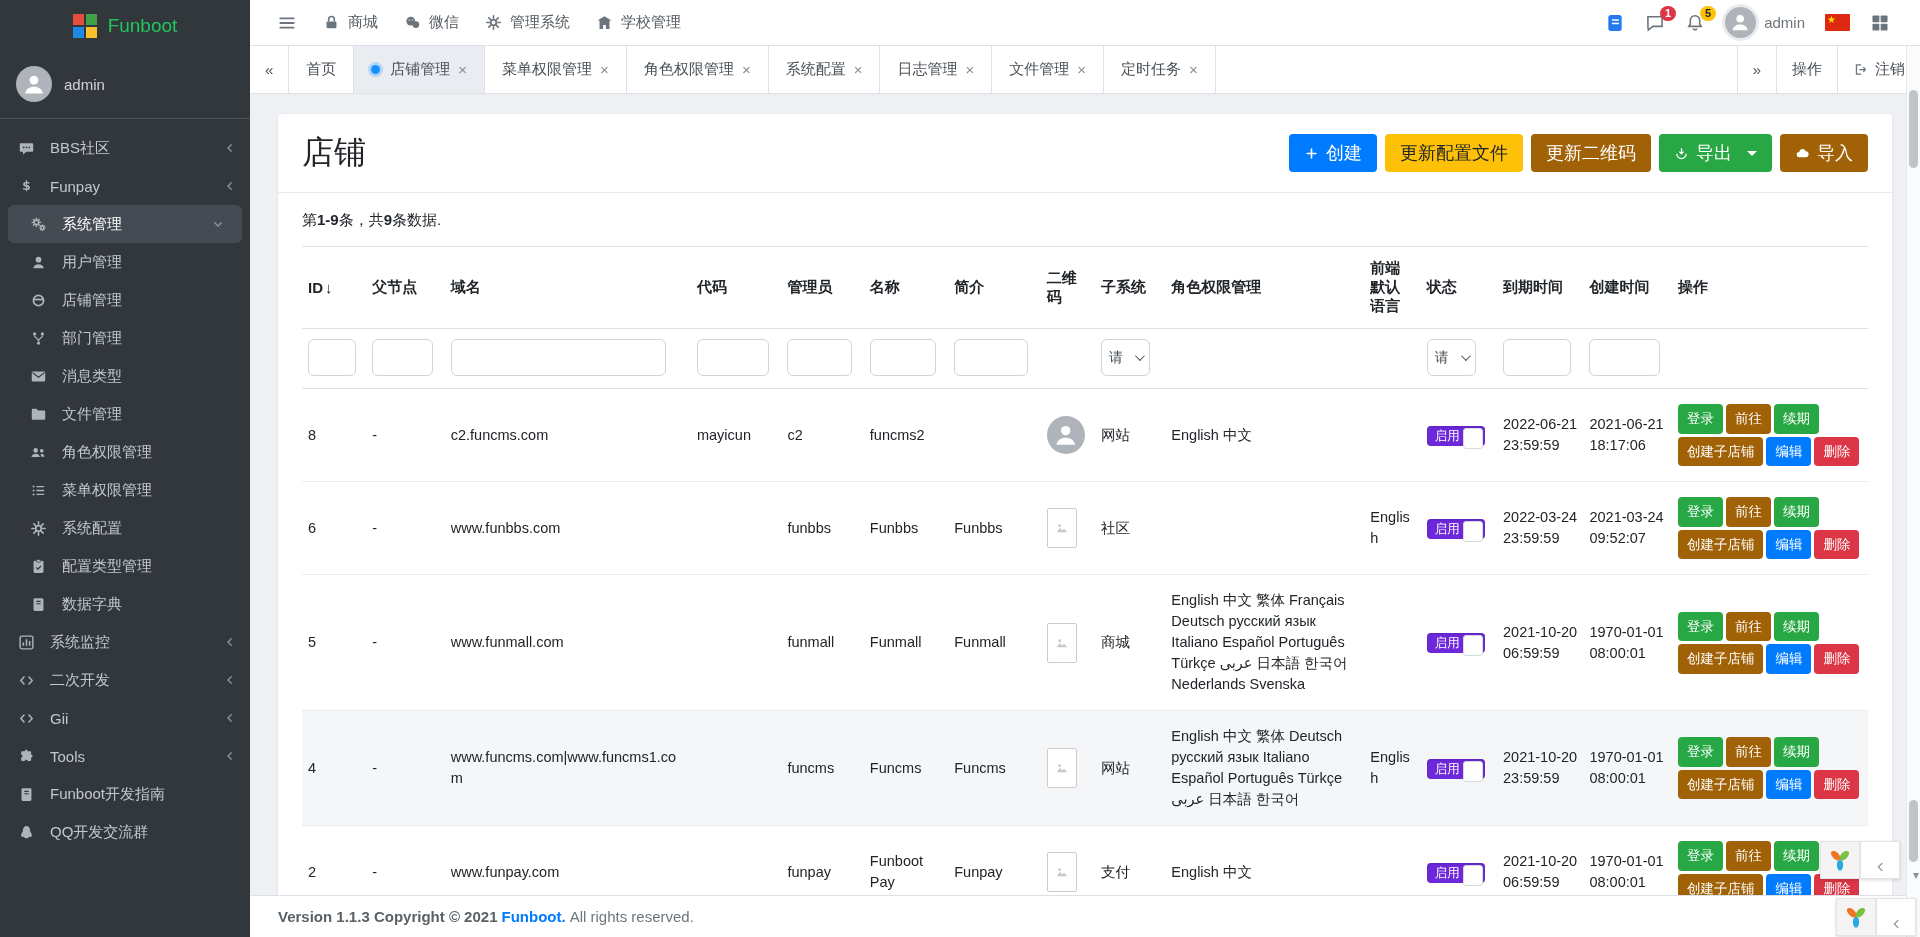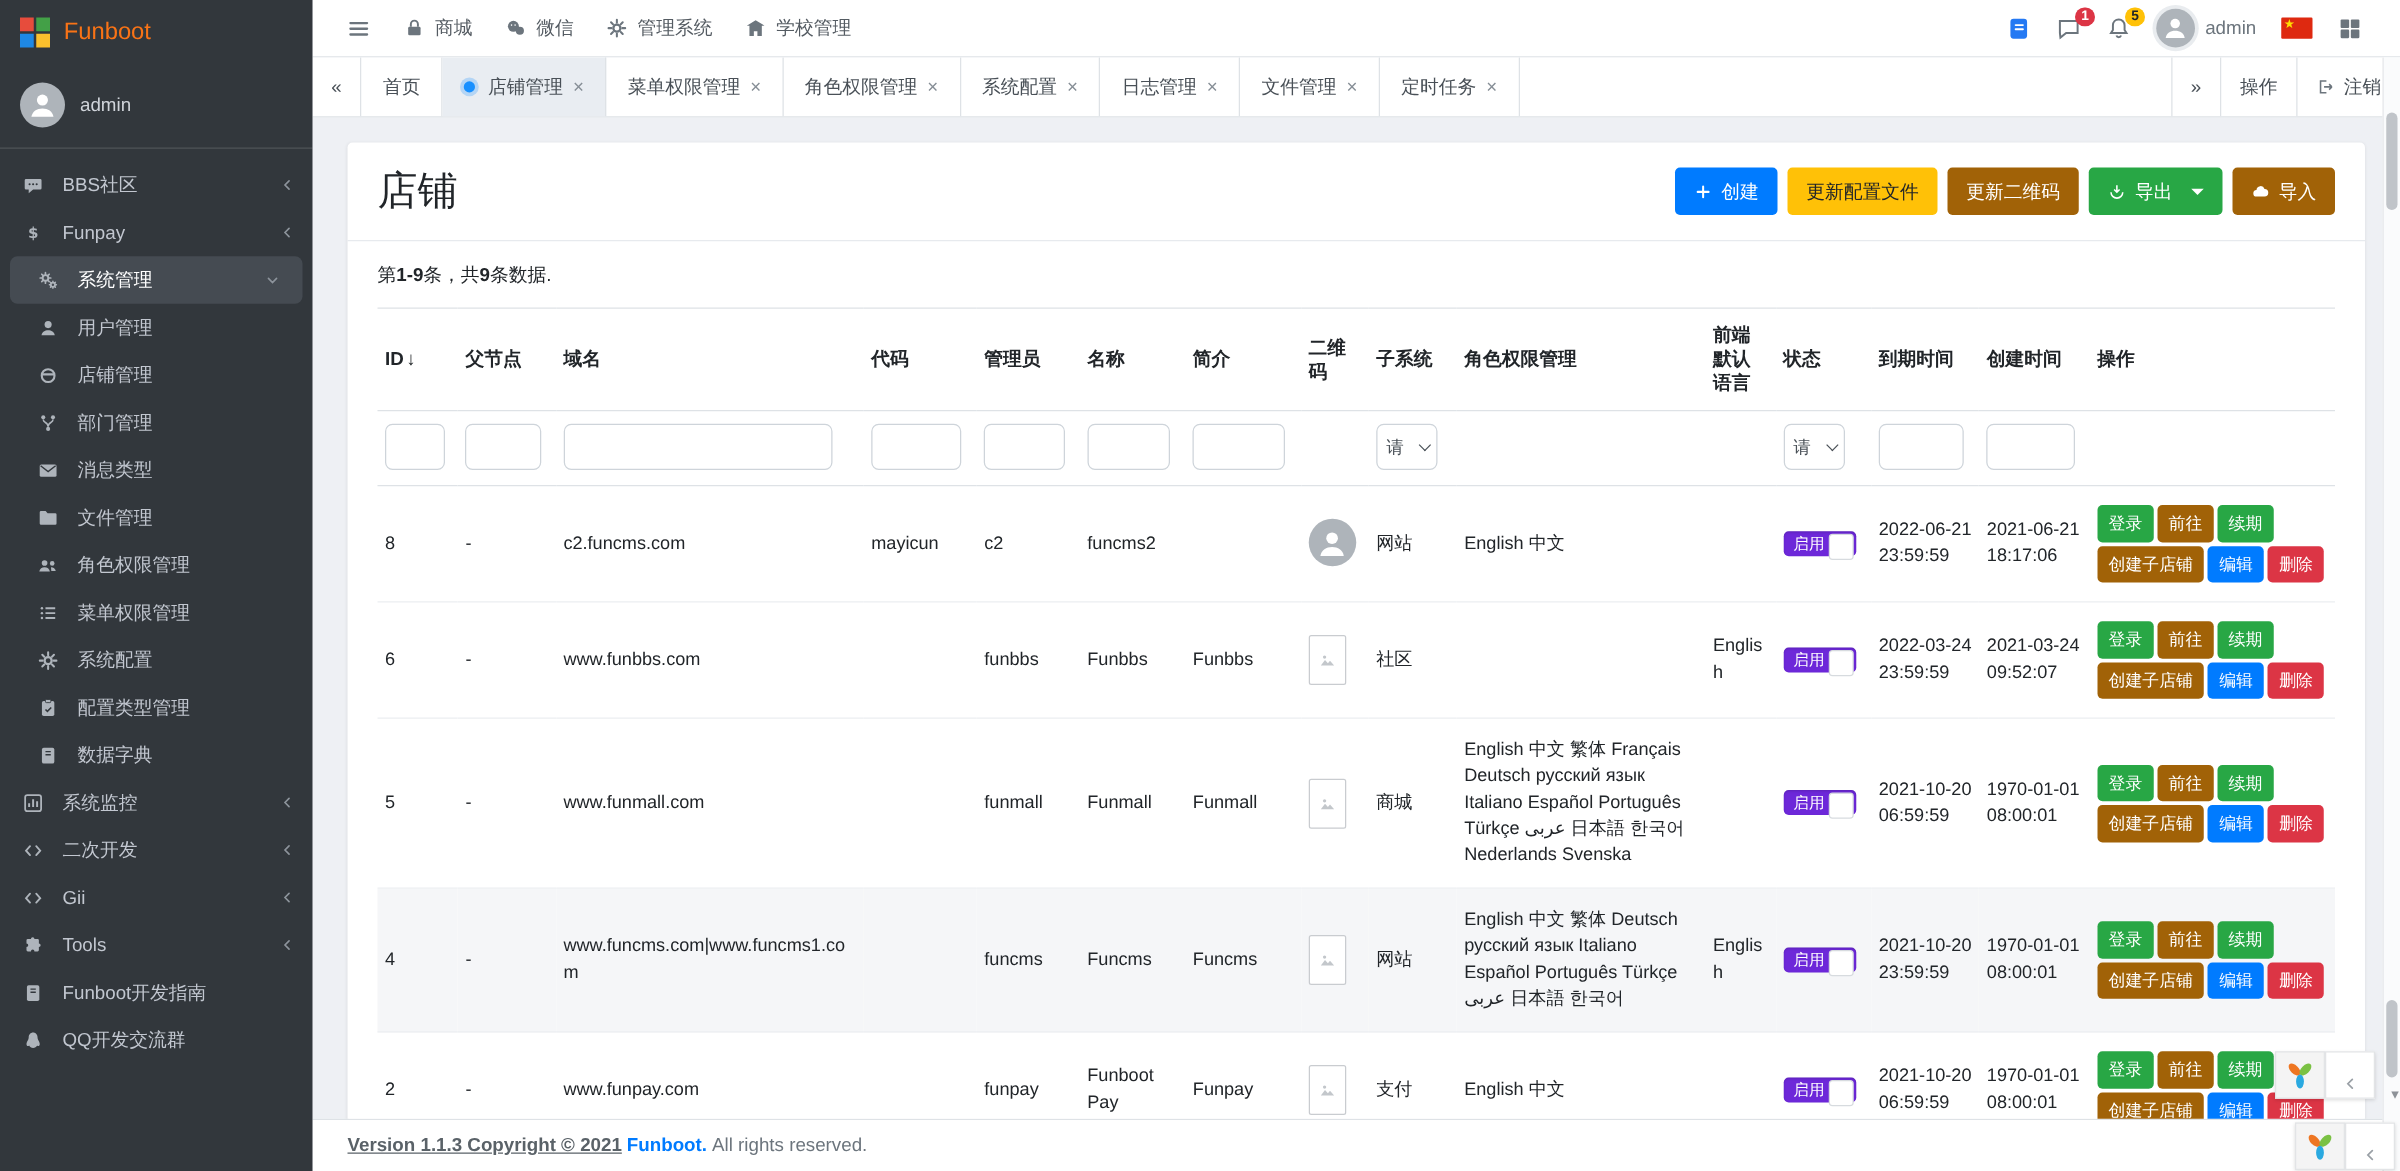--- a/index.html
+++ b/index.html
@@ -2,21 +2,21 @@
 <html><head>
 <meta charset="utf-8">
 <style>
   * { box-sizing: border-box; margin: 0; padding: 0; }
   html,body { width:1920px; height:937px; overflow:hidden; }
   body { font-family:"Liberation Sans","DejaVu Sans",sans-serif; font-size:14px; color:#212529; background:#eef0f4; }
   .app { display:flex; width:100%; height:100%; }
 
   
   .sidebar { width:250px; flex-shrink:0; background:#32373c; color:#c2c7d0; display:flex; flex-direction:column; z-index:20; }
-  .brand { height:52px; display:flex; align-items:center; gap:11px; padding:11px 16px; color:#f97316; font-size:19px; }
+  .brand { height:52px; display:flex; align-items:center; gap:11px; padding:11px 16px; color:#22c55e; font-size:19px;justify-content:center; }
   .win-logo { display:grid; grid-template-columns:11px 11px; grid-gap:2px; }
   .win-logo i { width:11px; height:11px; display:block; }
   .user-panel { display:flex; align-items:center; gap:12px; padding:14px 16px 16px; border-bottom:1px solid rgba(255,255,255,.14); }
   .avatar { background:#aeb4ba; border-radius:50%; display:inline-flex; align-items:center; justify-content:center; color:#fff; overflow:hidden; flex-shrink:0; }
   .avatar svg { width:72%; height:72%; }
   .user-panel .avatar { width:36px; height:36px; }
   .user-panel .uname { font-size:15px; color:#d0d4da; }
   .menu { flex:1; padding:10px 0; overflow:hidden; }
   .menu-item { display:flex; align-items:center; height:38px; padding:0 14px; font-size:15px; color:#c2c7d0; cursor:pointer; }
   .menu-item .mi-icon { width:24px; margin-right:12px; display:inline-flex; justify-content:center; color:#aeb4bb; }
@@ -54,21 +54,21 @@
   .dot { width:9px; height:9px; border-radius:50%; background:#1890ff; box-shadow:0 0 0 3px rgba(24,144,255,.25); margin-right:2px; }
   .tab .close { color:#868e96; font-size:15px; }
   .tab-fill { flex:1; }
   .tab-btn .icon { width:15px; height:15px; color:#6c757d; }
 
   .content { flex:1; padding:20px 28px 0; overflow:hidden; position:relative; }
   .card { background:#fff; border-radius:4px; box-shadow:0 1px 3px rgba(0,0,0,.09); }
   .card-header { display:flex; align-items:center; justify-content:space-between; padding:17px 24px; border-bottom:1px solid #e7eaee; }
   .page-title { font-size:32px; font-weight:500; color:#212529; }
   .toolbar { display:flex; gap:8px; }
-  .btn { display:inline-flex; align-items:center; gap:7px; padding:0 15px; height:38px; border-radius:4px; font-size:15px; color:#fff; border:none; cursor:pointer; white-space:nowrap; }
+  .btn { display:inline-flex; align-items:center; gap:7px; padding:0 15px; height:38px; border-radius:4px; font-size:18px; color:#fff; border:none; cursor:pointer; white-space:nowrap; }
   .btn .icon { width:15px; height:15px; }
   .s-blue { background:#007bff; } .s-green { background:#28a745; } .s-teal { background:#a16207; }
   .s-red { background:#dc3545; } .s-yellow { background:#ffc107; color:#212529; }
   .caret { width:0; height:0; border-left:5px solid transparent; border-right:5px solid transparent; border-top:5px solid #fff; margin-left:8px; }
 
   .card-body { padding:10px 24px 26px; }
   .summary { font-size:15px; margin:8px 0 16px; color:#212529; }
   table { width:100%; border-collapse:collapse; table-layout:fixed; }
   th { text-align:left; font-size:15px; font-weight:700; padding:12px 6px; border-top:1px solid #dee2e6; border-bottom:1px solid #dee2e6; vertical-align:middle; }
   .sort { font-weight:700; margin-left:2px; }
@@ -84,21 +84,21 @@
   .imgph svg { width:16px; height:16px; }
 
   .toggle { width:58px; height:20px; background:#6d28d9; border-radius:4px; position:relative; display:inline-flex; align-items:center; cursor:pointer; box-shadow:inset 0 1px 2px rgba(0,0,0,.15); }
   .toggle .lbl { color:#fff; font-size:12.5px; margin-left:8px; }
   .toggle .knob { position:absolute; right:2px; top:2px; width:20px; height:21px; background:#fff; border:1px solid #d7dbdf; border-radius:3px; }
 
   .actions-cell { display:flex; flex-wrap:wrap; gap:3px; max-width:190px; }
   .rbtn { display:inline-block; padding:5px 9px; border-radius:4px; color:#fff; font-size:13.5px; white-space:nowrap; cursor:pointer; }
 
   .footer { height:42px; background:#fff; border-top:1px solid #dee2e6; display:flex; align-items:center; padding:0 28px; font-size:15px; color:#6c757d; flex-shrink:0; }
-  .footer b { color:#5a6268;text-decoration:underline; }
+  .footer b { color:#5a6268; }
   .footer a { color:#007bff; font-weight:bold; text-decoration:none; margin:0 4px; cursor:pointer; }
 
   
   .scrollbar { position:absolute; top:46px; right:0; bottom:0; width:14px; background:#fafbfc; border-left:1px solid #e6e8ea; z-index:40; }
   .sthumb { position:absolute; right:2px; width:9px; background:#c0c4c9; border-radius:5px; cursor:pointer; }
   .scroll-arrow { position:absolute; right:1px; color:#8d9298; font-size:12px; cursor:pointer; }
   .float-pair { position:absolute; display:flex; z-index:60; box-shadow:0 1px 3px rgba(0,0,0,.15); }
   .float-box { width:40px; height:38px; background:#fff; border:1px solid #e2e4e6; display:flex; align-items:center; justify-content:center; cursor:pointer; }
   .float-box.logo { background:#f4f4f4; }
   .float-box svg { width:26px; height:26px; }

